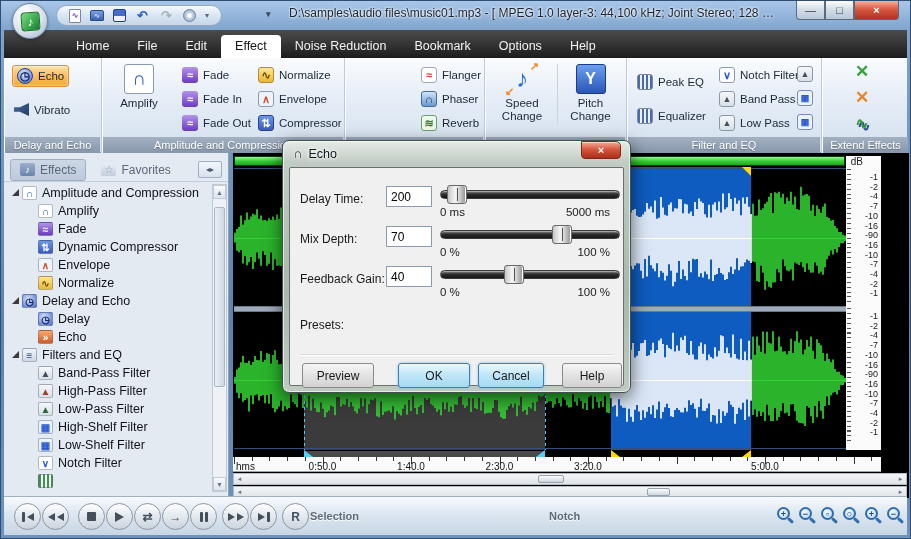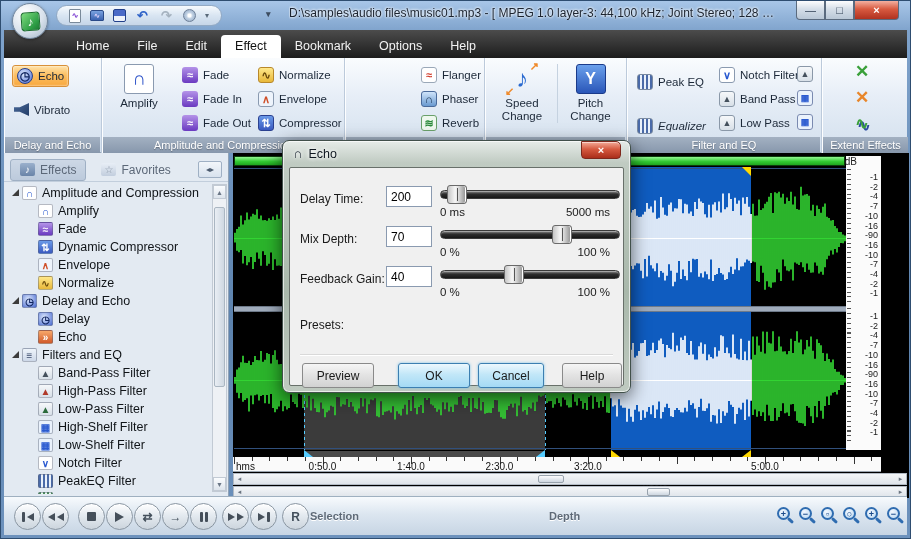--- a/index.html
+++ b/index.html
@@ -101,21 +101,21 @@
   .vsb .arr{position:absolute;left:0;right:0;height:14px;background:linear-gradient(180deg,#fafcfe,#dde4ec);
     color:#6a7686;font-size:7px;display:flex;align-items:center;justify-content:center;border:1px solid #c2cad4;}
   .vsb .thumb{position:absolute;left:1px;right:1px;top:22px;height:180px;border-radius:2px;
     background:linear-gradient(90deg,#e9eef4,#cfd8e2);border:1px solid #aab6c2;}
   
   .wavearea{position:absolute;left:232px;top:152px;width:676px;height:345px;background:#000;}
   .overview{position:absolute;left:1px;top:3px;width:611px;height:10px;
     background:linear-gradient(180deg,#93f793,#34cb34 55%,#1fa51f);border:1px solid #0c3c0c;}
   .wavesvg{position:absolute;left:1px;top:14px;}
   .dbcol{position:absolute;left:613px;top:3px;width:35px;height:298px;background:#fbfbfb;}
-  .dbtitle{position:absolute;top:0;right:24px;font-size:10px;color:#222;}
+  .dbtitle{position:absolute;top:0;right:18px;font-size:10px;color:#222;}
   .dbtick{position:absolute;right:3px;font-size:9px;color:#1a1a1a;line-height:8px;}
   .dbstrip{position:absolute;left:1px;width:4px;background:repeating-linear-gradient(180deg,#555 0 1px,transparent 1px 4.9px);}
   .mstrip{position:absolute;left:0;top:297px;width:673px;height:7px;background:#000;}
   .ruler{position:absolute;left:0;top:304px;width:648px;height:15px;background:#fafafa;border-bottom:1px solid #9aa4ae;}
   .rtick{position:absolute;top:0;width:1px;background:#333;}
   .rlabeltxt{position:absolute;top:4px;width:60px;margin-left:-30px;text-align:center;font-size:10px;color:#111;}
   .runit{position:absolute;left:3px;top:4px;font-size:10px;color:#111;}
   .hsb{position:absolute;left:0;width:674px;height:12px;background:linear-gradient(180deg,#f4f6f8,#dfe4ea);border:1px solid #b2bac4;}
   .hsb .harr{position:absolute;top:0;bottom:0;width:11px;display:flex;align-items:center;justify-content:center;font-size:7px;color:#6a7480;}
   .hsb .hthumb{position:absolute;top:1px;height:8px;border-radius:2px;background:linear-gradient(180deg,#fdfdfe,#cdd6e0);border:1px solid #98a2ac;}
@@ -197,20 +197,21 @@
       <div class="wb">□</div>
       <div class="wb wb-close">×</div>
     </div>
   </div>
 
   <div class="menubar" id="menubar">
       <div class="mtab">Home</div>
       <div class="mtab">File</div>
       <div class="mtab">Edit</div>
       <div class="mtab active">Effect</div>
+      <div class="mtab">Noise Reduction</div>
       <div class="mtab">Bookmark</div>
       <div class="mtab">Options</div>
       <div class="mtab">Help</div>
     </div>
 
   <div class="ribbon">
     <div class="rgroup" style="left:0;width:98px;">
       <div class="rbtn active" style="left:8px;top:7px;">
         <span class="ic ic16 ic-echo">◷</span>
         <span>Echo</span>
@@ -280,21 +281,21 @@
         <span>Pitch Change</span>
       </div>
       <div class="rlabel"></div>
     </div>
 
     <div class="rgroup" style="left:623px;width:195px;">
       <div class="rbtn" style="left:6px;top:14px;">
         <span class="ic ic16 ic-eq"></span>
         <span>Peak EQ</span>
       </div>
-      <div class="rbtn" style="left:6px;top:58px;font-style:italic;">
+      <div class="rbtn" style="left:6px;top:48px;">
         <span class="ic ic16 ic-eq"></span>
         <span>Equalizer</span>
       </div>
       <div class="rbtn" style="left:88px;top:7px;">
         <span class="ic ic16 ic-notch">∨</span>
         <span>Notch Filter</span>
       </div>
       <div class="rbtn" style="left:88px;top:31px;">
         <span class="ic ic16 ic-pass">▲</span>
         <span>Band Pass</span>
@@ -402,25 +403,20 @@
         </div>
         <div class="trow">
           <span style="width: 32px; flex: 0 0 auto;"></span>
           <span class="ticon" style="background: rgb(234, 242, 252); color: rgb(42, 90, 208);">▦</span>
           <span>Low-Shelf Filter</span>
         </div>
         <div class="trow">
           <span style="width: 32px; flex: 0 0 auto;"></span>
           <span class="ticon" style="background: rgb(255, 255, 255); color: rgb(42, 90, 208);">∨</span>
           <span>Notch Filter</span>
-        </div>
-        <div class="trow">
-          <span style="width: 32px; flex: 0 0 auto;"></span>
-          <span class="ticon" style="background: repeating-linear-gradient(90deg, rgb(74, 106, 168) 0px, rgb(74, 106, 168) 2px, rgb(233, 241, 251) 2px, rgb(233, 241, 251) 4px); color: transparent;"></span>
-          <span>PeakEQ Filter</span>
         </div>
         <div class="trow">
           <span style="width: 32px; flex: 0 0 auto;"></span>
           <span class="ticon" style="background: repeating-linear-gradient(90deg, rgb(74, 138, 90) 0px, rgb(74, 138, 90) 2px, rgb(233, 251, 239) 2px, rgb(233, 251, 239) 4px); color: transparent;"></span>
           <span></span>
         </div>
       </div>
     <div class="vsb">
       <span class="arr" style="top:0;">▲</span>
       <span class="thumb"></span>
@@ -580,21 +576,21 @@
           <span class="ttr"></span>
           <span class="ttr"></span>
         </div>
         <div class="tpb" style="left: 246px;">
           <span class="ttr"></span>
           <span class="tbar"></span>
         </div>
         <div class="tpb" style="left: 278px;">R</div>
       </div>
     <span class="sblabel" style="left:306px;">Selection</span>
-    <span class="sblabel" style="left:545px;">Depth</span>
+    <span class="sblabel" style="left:545px;">Notch</span>
     <div id="zoomtools">
         <div class="zt" style="left: 772px;">
           <span class="mag"></span>
           <span class="magsub">+</span>
         </div>
         <div class="zt" style="left: 794px;">
           <span class="mag"></span>
           <span class="magsub">−</span>
         </div>
         <div class="zt" style="left: 816px;">

